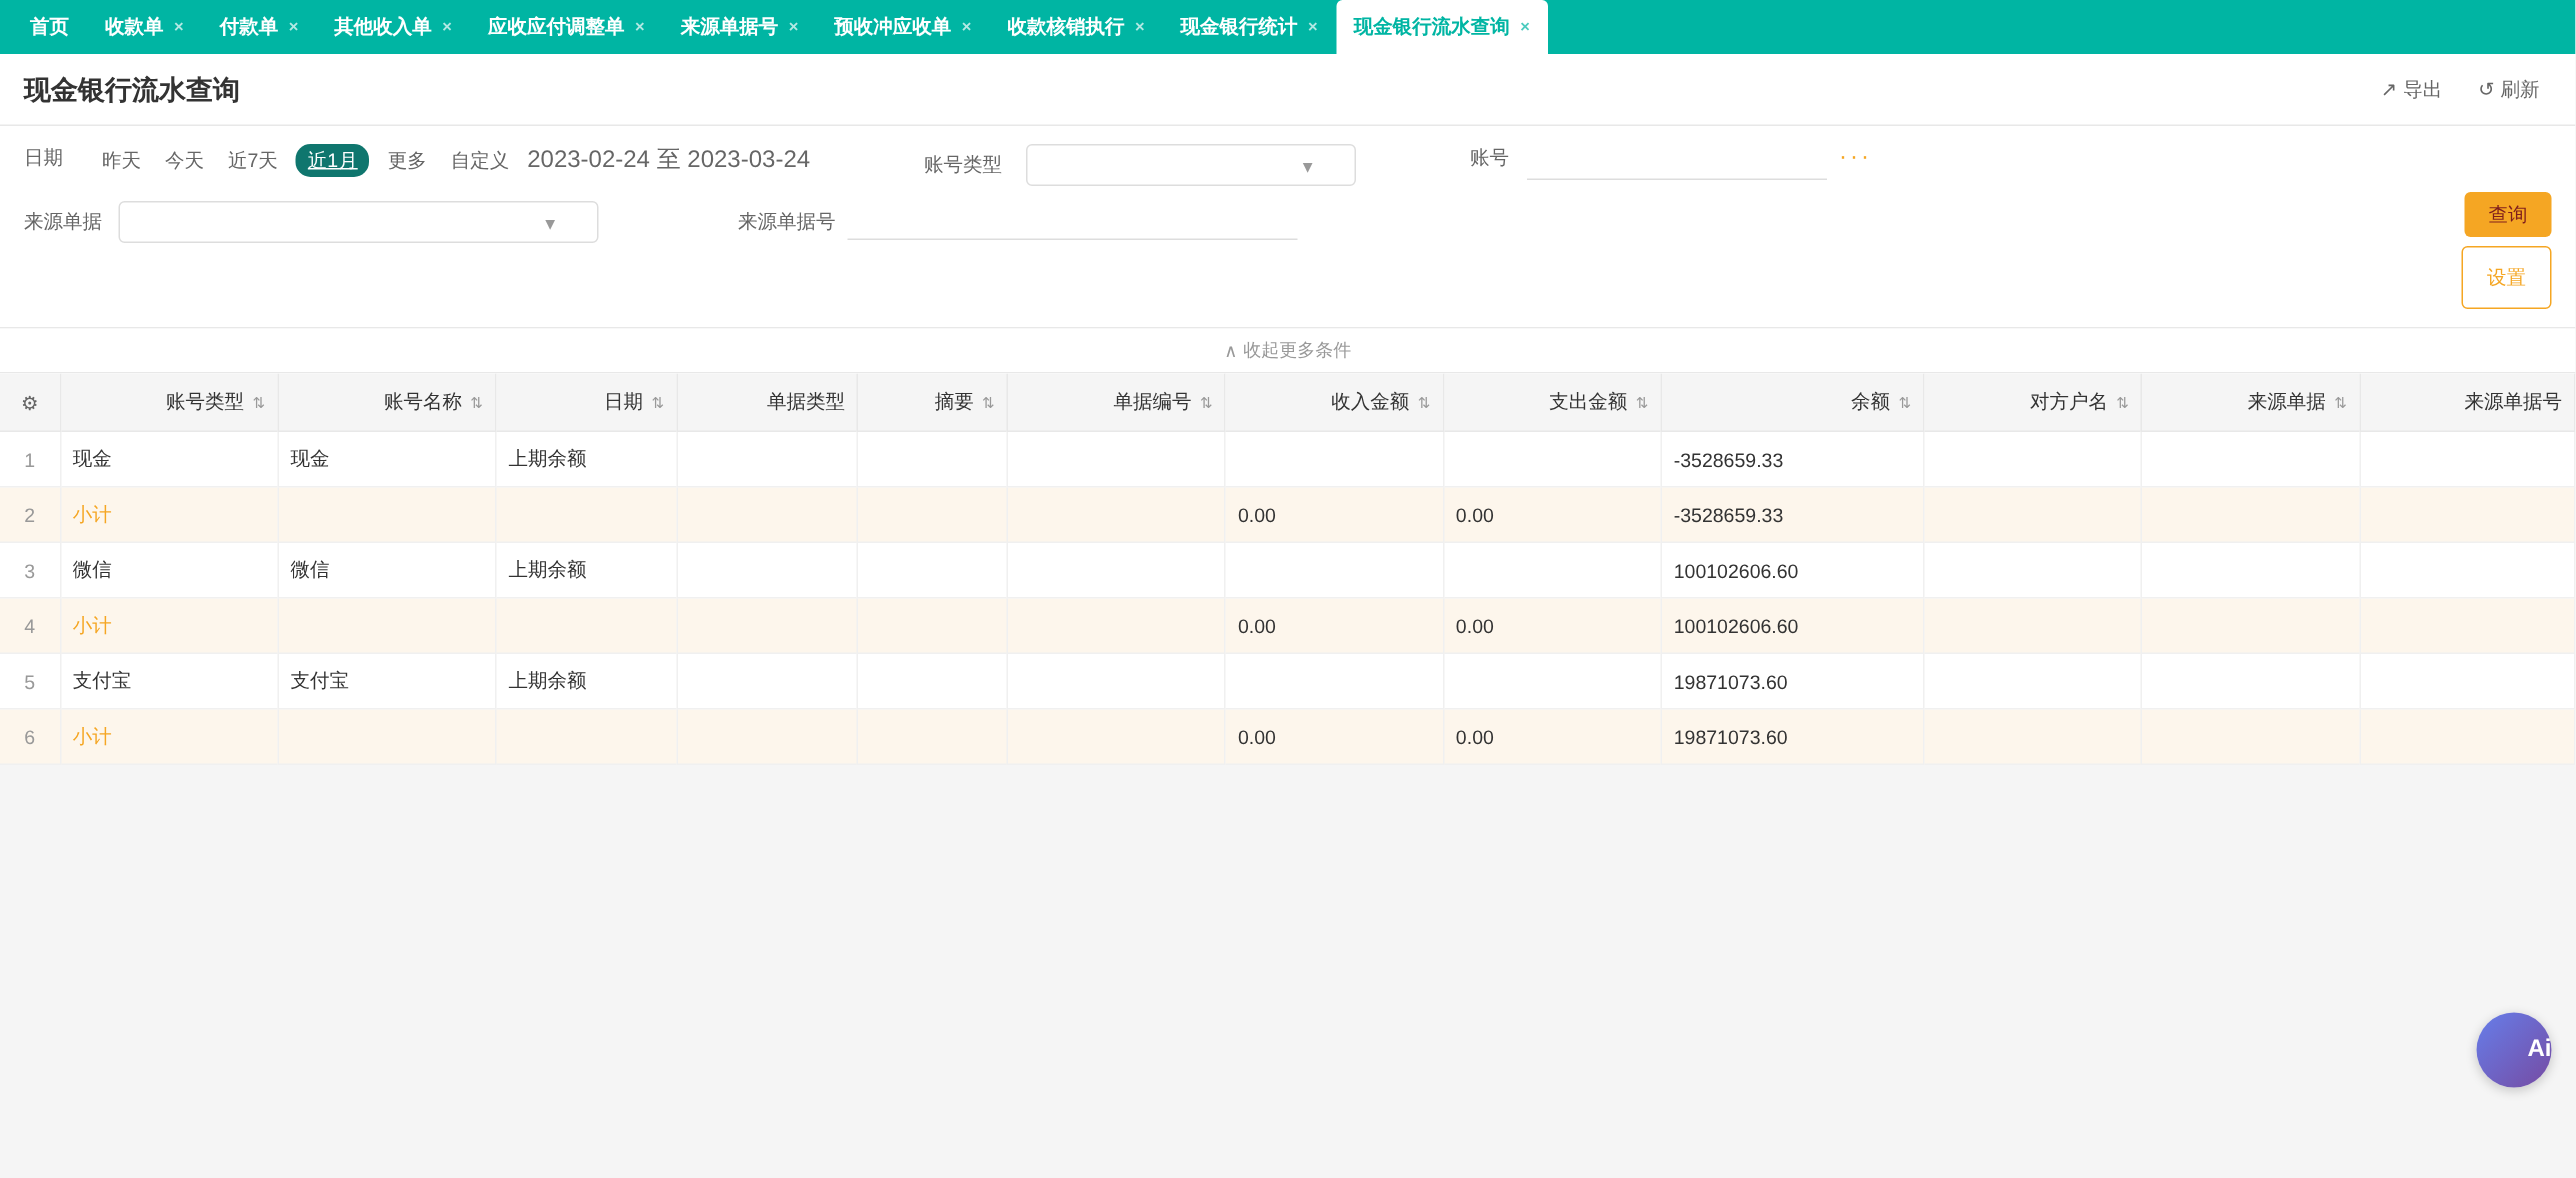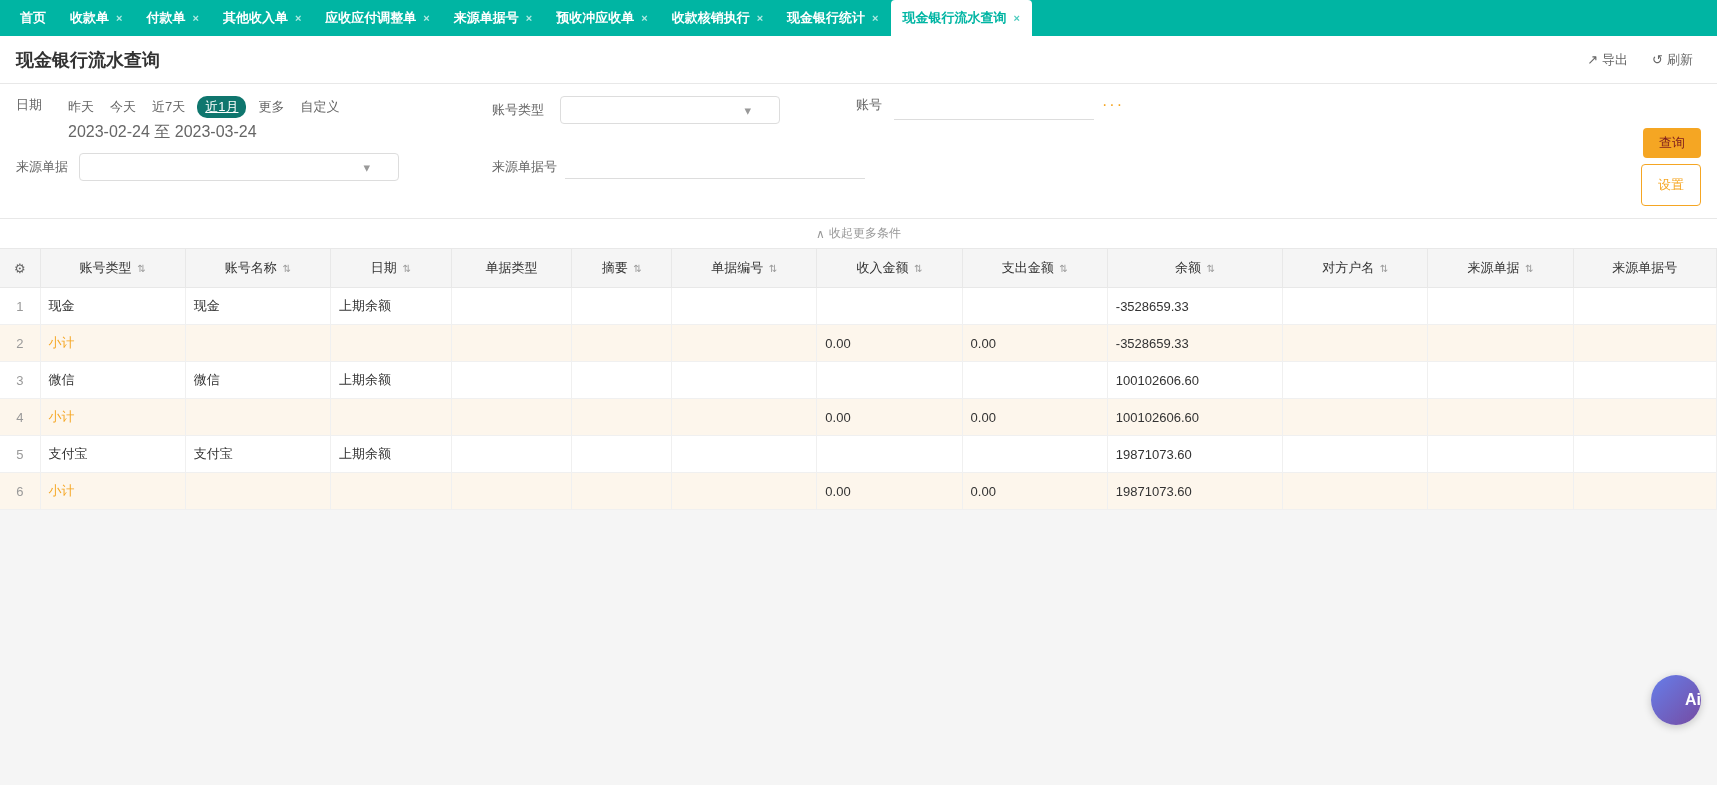--- a/index.html
+++ b/index.html
@@ -150,21 +150,21 @@
       width: 100%;
       border-collapse: collapse;
       font-size: 13px;
     }
     thead tr {
       background: #f5f5f5;
       border-bottom: 1px solid #e8e8e8;
     }
     thead th {
       padding: 10px 8px;
-      text-align: center;
+      text-align: right;
       color: #333;
       font-weight: normal;
       white-space: nowrap;
       border-right: 1px solid #e8e8e8;
       position: relative;
     }
     thead th .sort-icon { color: #999; margin-left: 2px; font-size: 10px; }
     thead th:first-child { width: 40px; text-align: center; }
     tbody tr { border-bottom: 1px solid #f0f0f0; }
     tbody tr.subtotal { background: #fdf6ec; }
@@ -255,21 +255,21 @@
     </button>
   </div>
 </div>
 
 <div class="filter-area">
   <div style="display:flex; align-items:flex-start; justify-content:space-between;">
     <div style="flex:1;">
       <div class="filter-row" style="align-items:flex-start;">
         <div style="display:flex; align-items:flex-start; gap:8px; min-width:400px;">
           <span class="filter-label">日期</span>
-          <div style="display:flex; flex-direction:column; gap:4px;">
+          <div style="display:flex; flex-direction:row; gap:4px;">
             <div class="date-options">
               <span class="date-opt">昨天</span>
               <span class="date-opt">今天</span>
               <span class="date-opt">近7天</span>
               <span class="date-opt active">近1月</span>
               <span class="date-opt">更多</span>
               <span class="date-opt">自定义</span>
             </div>
             <span class="date-range">2023-02-24 至 2023-03-24</span>
           </div>

